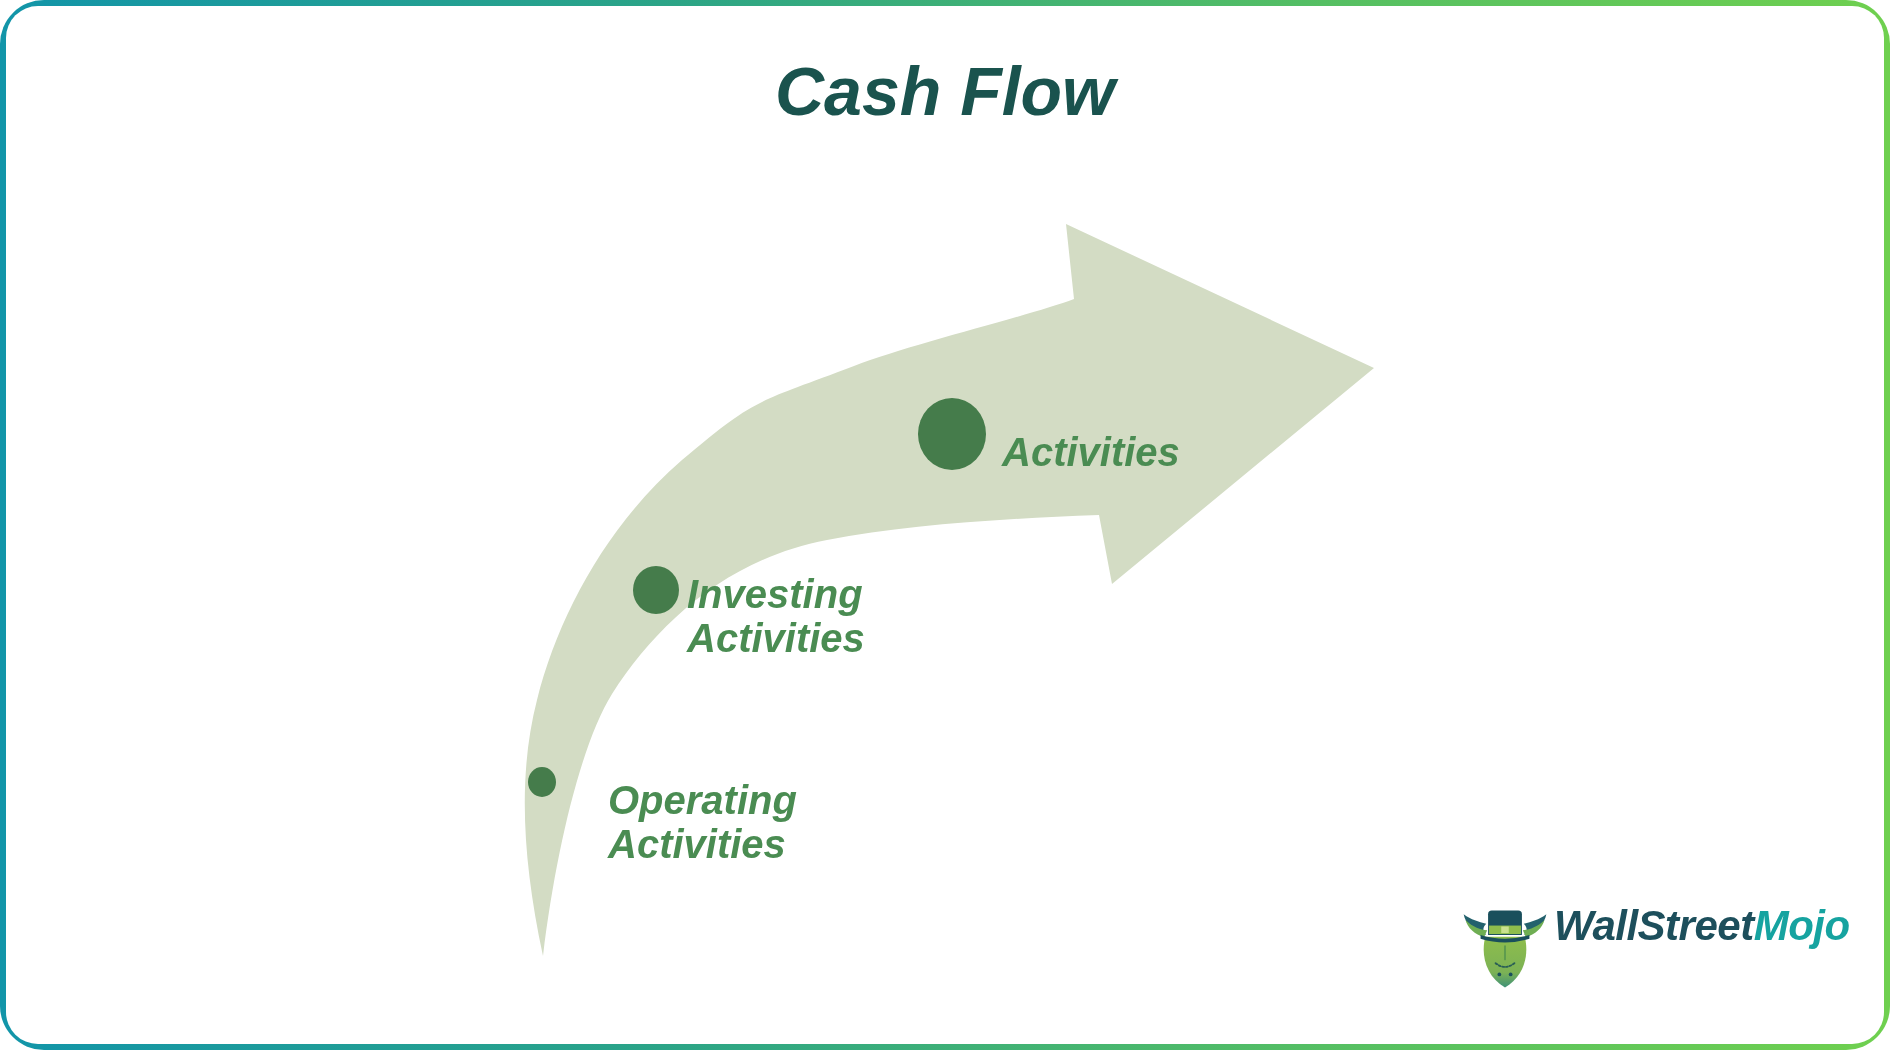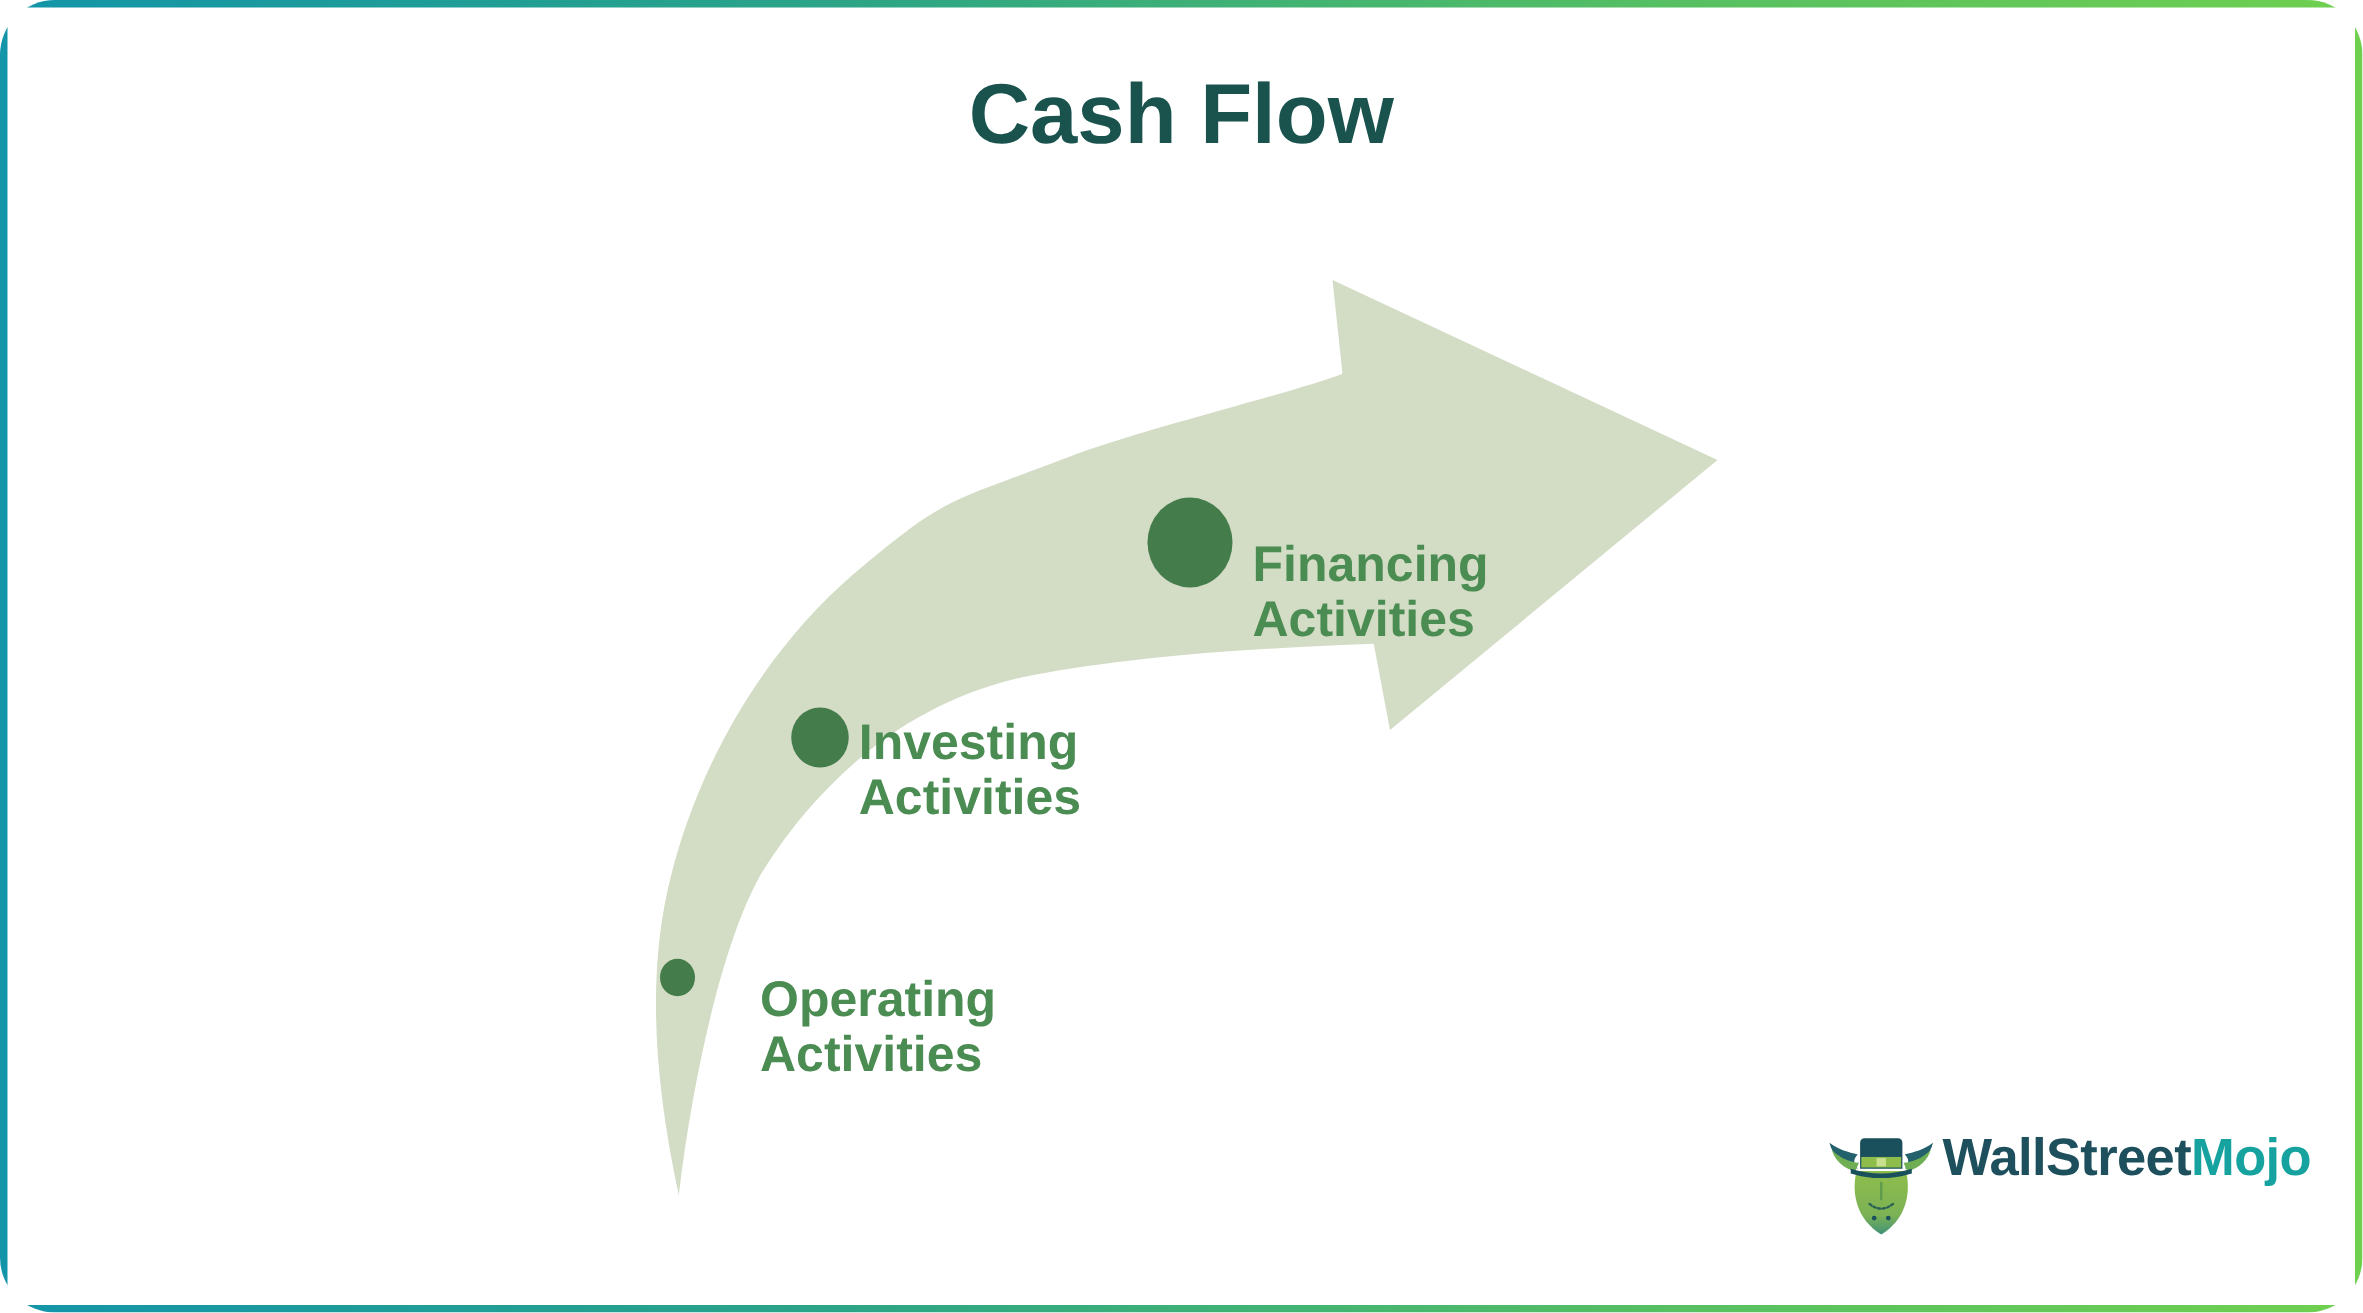--- a/index.html
+++ b/index.html
@@ -16,22 +16,23 @@
     background: linear-gradient(90deg, #1295a9 0%, #2ba487 35%, #55bf63 70%, #6fd04f 100%);
     border-radius: 44px;
     padding: 6px;
   }
   .canvas {
     position: relative;
     width: 100%;
     height: 100%;
     box-sizing: border-box;
     background: #ffffff;
-    border-radius: 4px;
+    border-radius: 32px;
     overflow: hidden;
+    font-style: italic;
   }
   .title {
     position: absolute;
     top: 46px;
     left: 0;
     width: 100%;
     margin: 0;
     text-align: center;
     font-size: 68px;
     font-weight: bold;
@@ -108,21 +109,20 @@
       <span>Operating</span>
       <span>Activities</span>
     </div>
 
     <div class="stage-label" id="label-investing">
       <span>Investing</span>
       <span>Activities</span>
     </div>
 
     <div class="stage-label" id="label-financing">
-      <span>Financing</span>
       <span>Activities</span>
     </div>
 
     <div class="logo">
       <svg class="logo-mascot" viewBox="0 0 100 100" aria-hidden="true">
         <defs>
           <linearGradient id="faceGrad" x1="0" y1="0" x2="0" y2="1">
             <stop offset="0%" stop-color="#8ebd4c"></stop>
             <stop offset="70%" stop-color="#7cb255"></stop>
             <stop offset="100%" stop-color="#3e9178"></stop>

